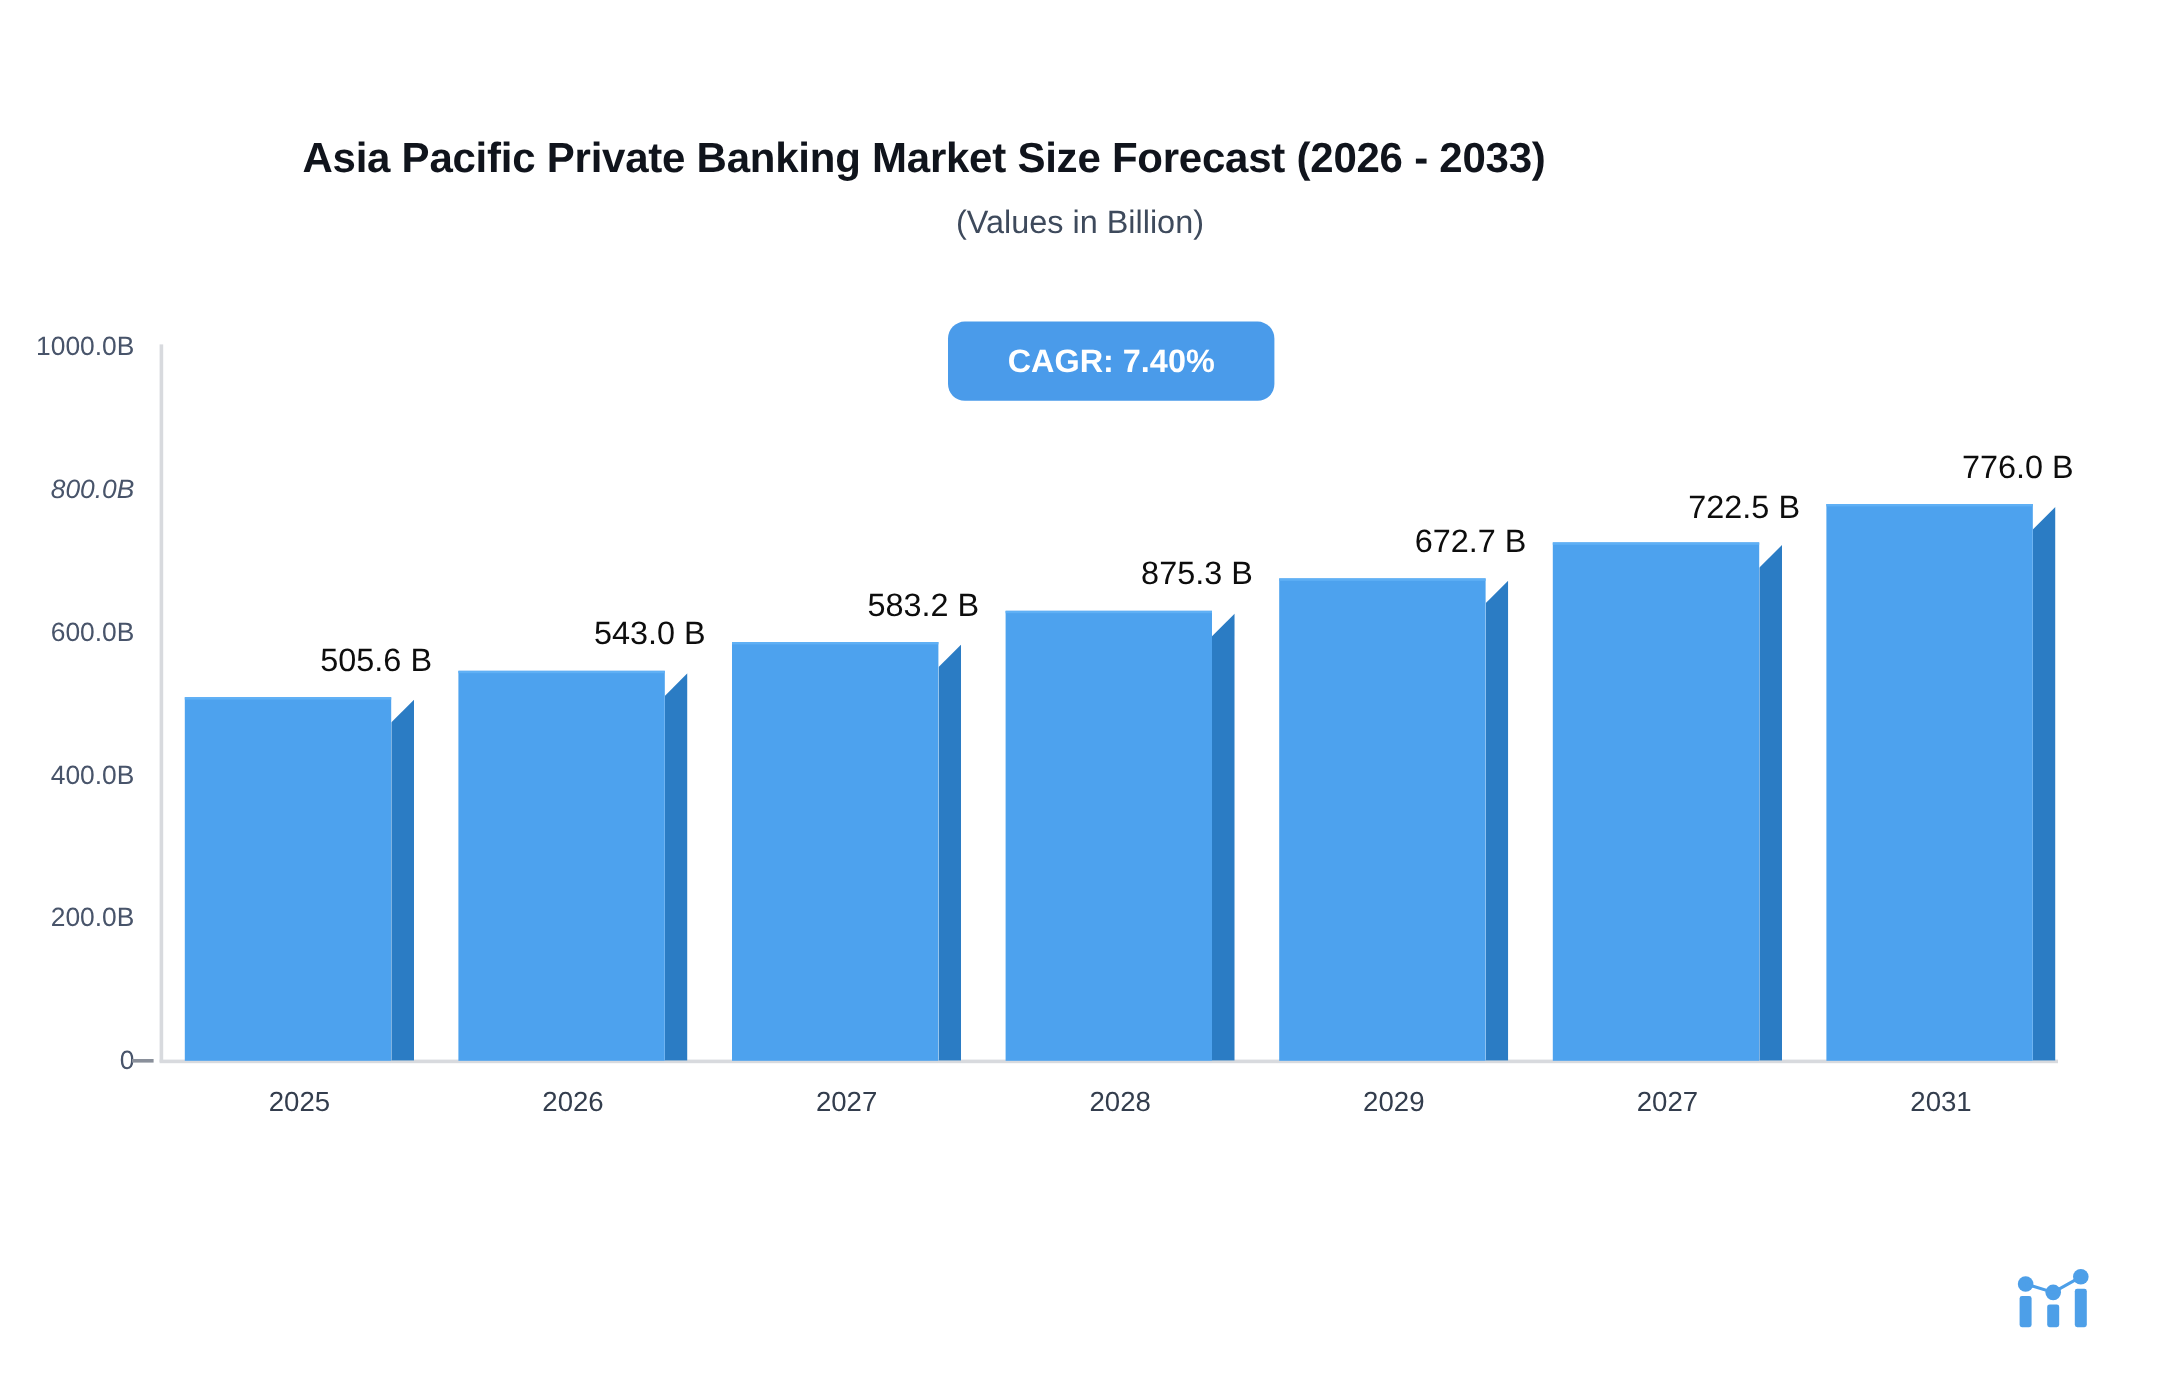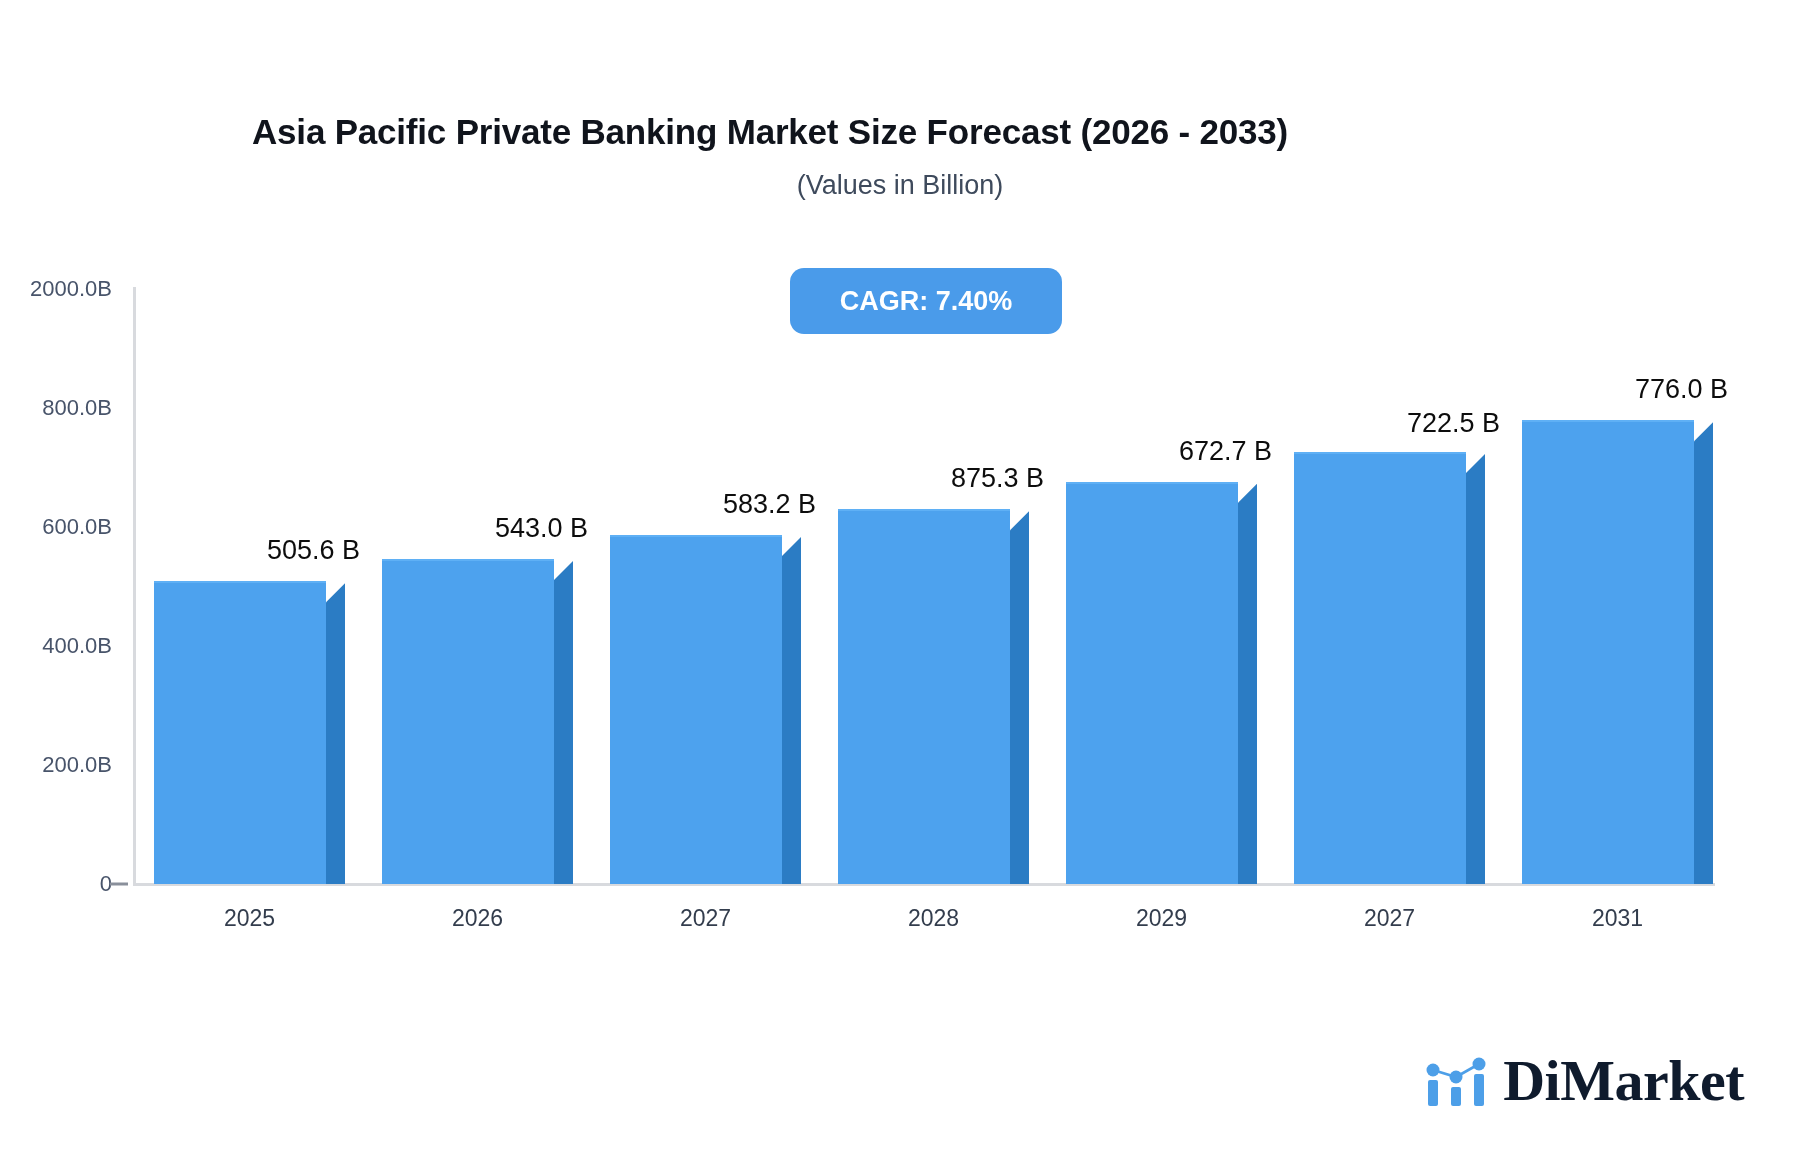--- a/index.html
+++ b/index.html
@@ -167,22 +167,22 @@
 
 <div id="plot">
   <div id="y-axis-line"></div>
   <div id="x-axis-line"></div>
   <div id="y-ticks">
       <div class="y-tick-label" style="top: 884px;">0</div>
       <div class="y-tick-dash" style="top: 884px;"></div>
       <div class="y-tick-label" style="top: 765px;">200.0B</div>
       <div class="y-tick-label" style="top: 646px;">400.0B</div>
       <div class="y-tick-label" style="top: 527px;">600.0B</div>
-      <div class="y-tick-label" style="top: 408px;">800.0B</div>
-      <div class="y-tick-label" style="top: 289px;">2000.0B</div>
+      <div class="y-tick-label" style="top: 408px; font-style: italic;">800.0B</div>
+      <div class="y-tick-label" style="top: 289px;">1000.0B</div>
     </div>
   <div id="bars">
       <div class="bar-group" style="left: 154px; top: 583.168px; width: 191px; height: 300.832px; bottom: auto;">
         <div class="bar-front" style="width: 172px; height: 300.832px;"></div>
         <div class="bar-side" style="left: 172px; height: 300.832px; clip-path: polygon(0px 19px, 100% 0px, 100% 100%, 0px 100%);"></div>
       </div>
       <div class="bar-value-label" style="left: 120px; top: 535.168px;">505.6 B</div>
       <div class="bar-group" style="left: 382px; top: 560.915px; width: 191px; height: 323.085px; bottom: auto;">
         <div class="bar-front" style="width: 172px; height: 323.085px;"></div>
         <div class="bar-side" style="left: 172px; height: 323.085px; clip-path: polygon(0px 19px, 100% 0px, 100% 100%, 0px 100%);"></div>
@@ -228,14 +228,13 @@
 <div id="logo">
   <svg id="logo-mark" width="64" height="58" viewBox="0 0 64 58">
     <circle cx="8" cy="20" r="6.5" fill="#4d9fe8"></circle>
     <circle cx="31" cy="27" r="6.5" fill="#4d9fe8"></circle>
     <circle cx="54" cy="14" r="6.5" fill="#4d9fe8"></circle>
     <path d="M8 20 L31 27 L54 14" stroke="#4d9fe8" stroke-width="2.6" fill="none"></path>
     <rect x="3" y="30" width="10" height="26" rx="2" fill="#4d9fe8"></rect>
     <rect x="26" y="37" width="10" height="19" rx="2" fill="#4d9fe8"></rect>
     <rect x="49" y="24" width="10" height="32" rx="2" fill="#4d9fe8"></rect>
   </svg>
-  <div id="logo-text">DiMarket</div>
 </div>
 
 </body></html>

